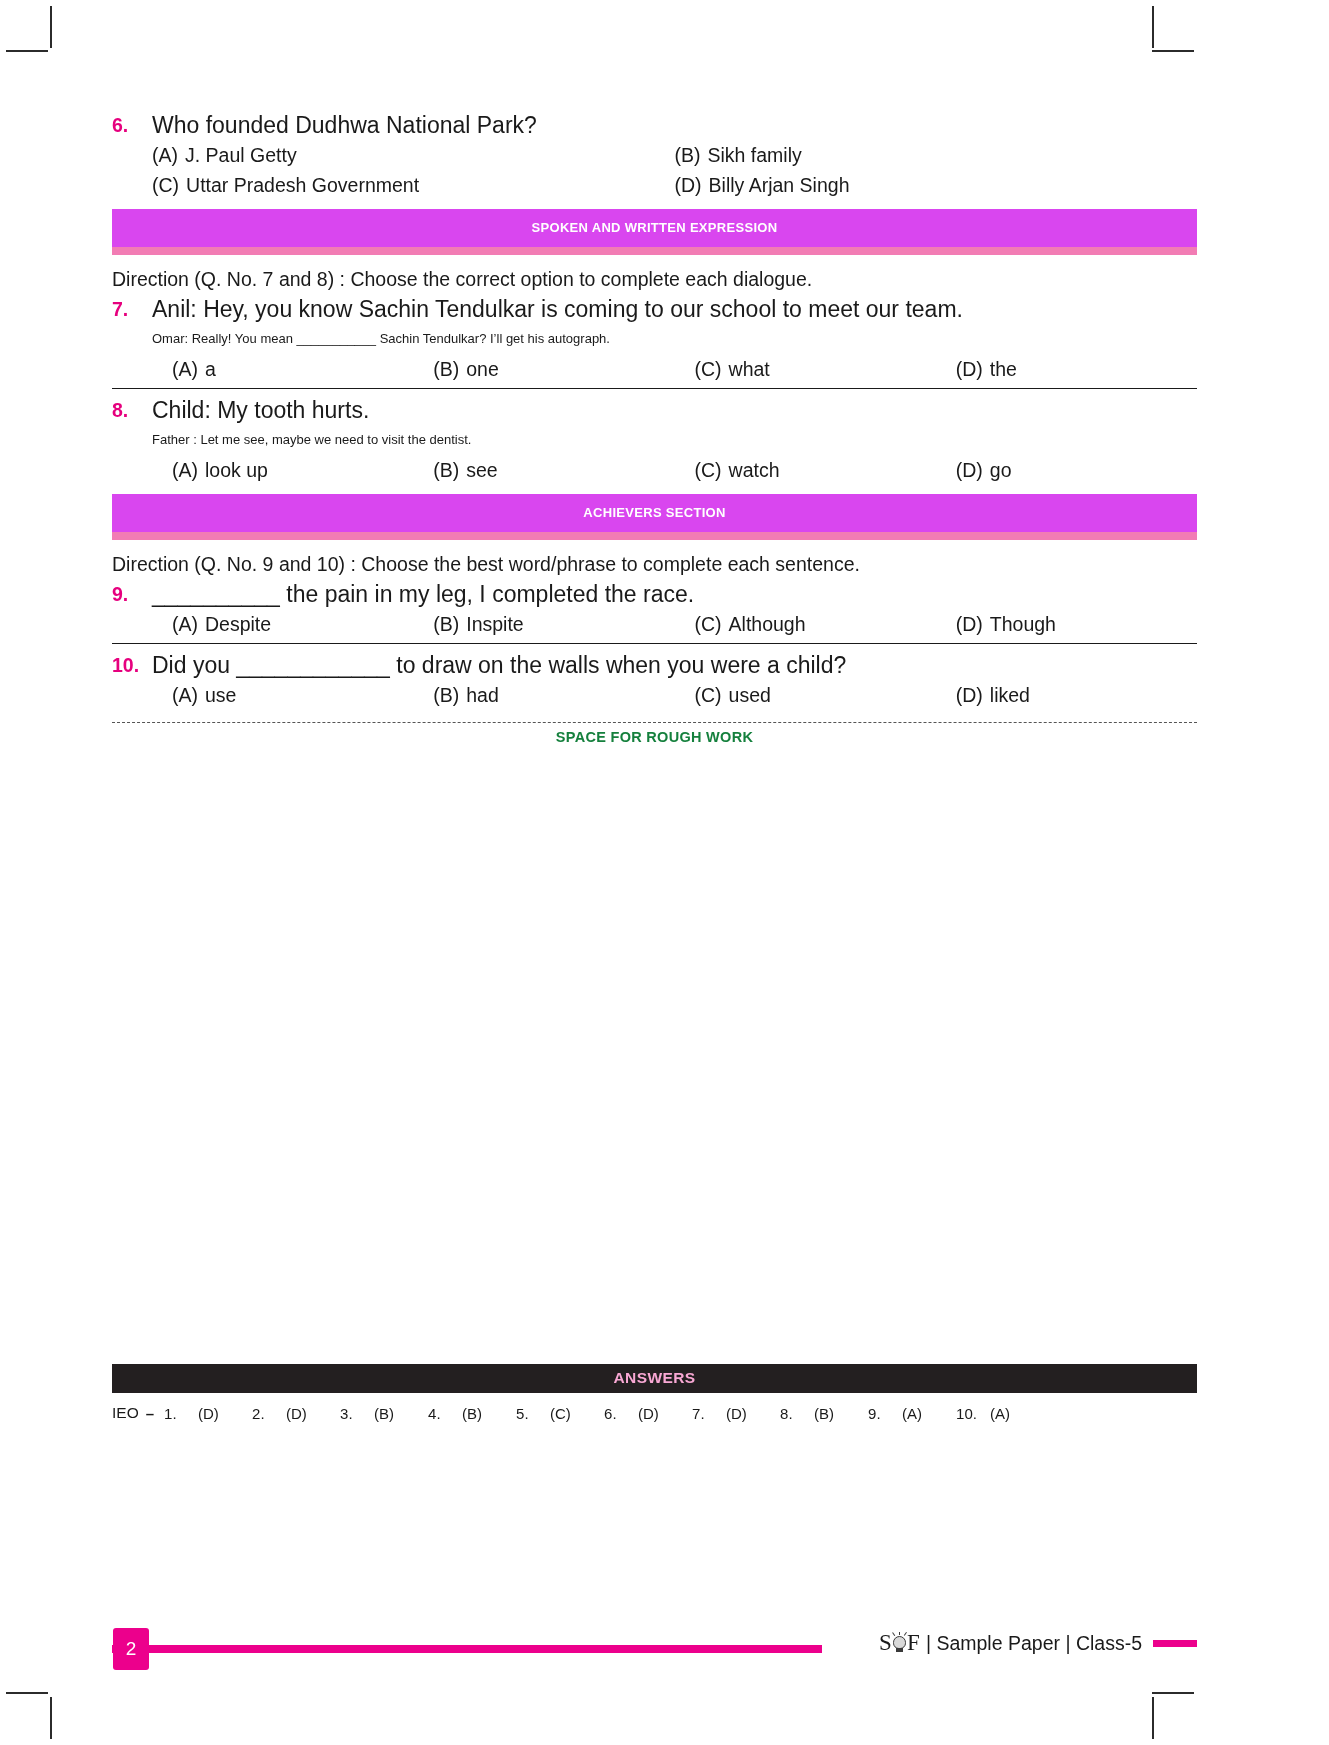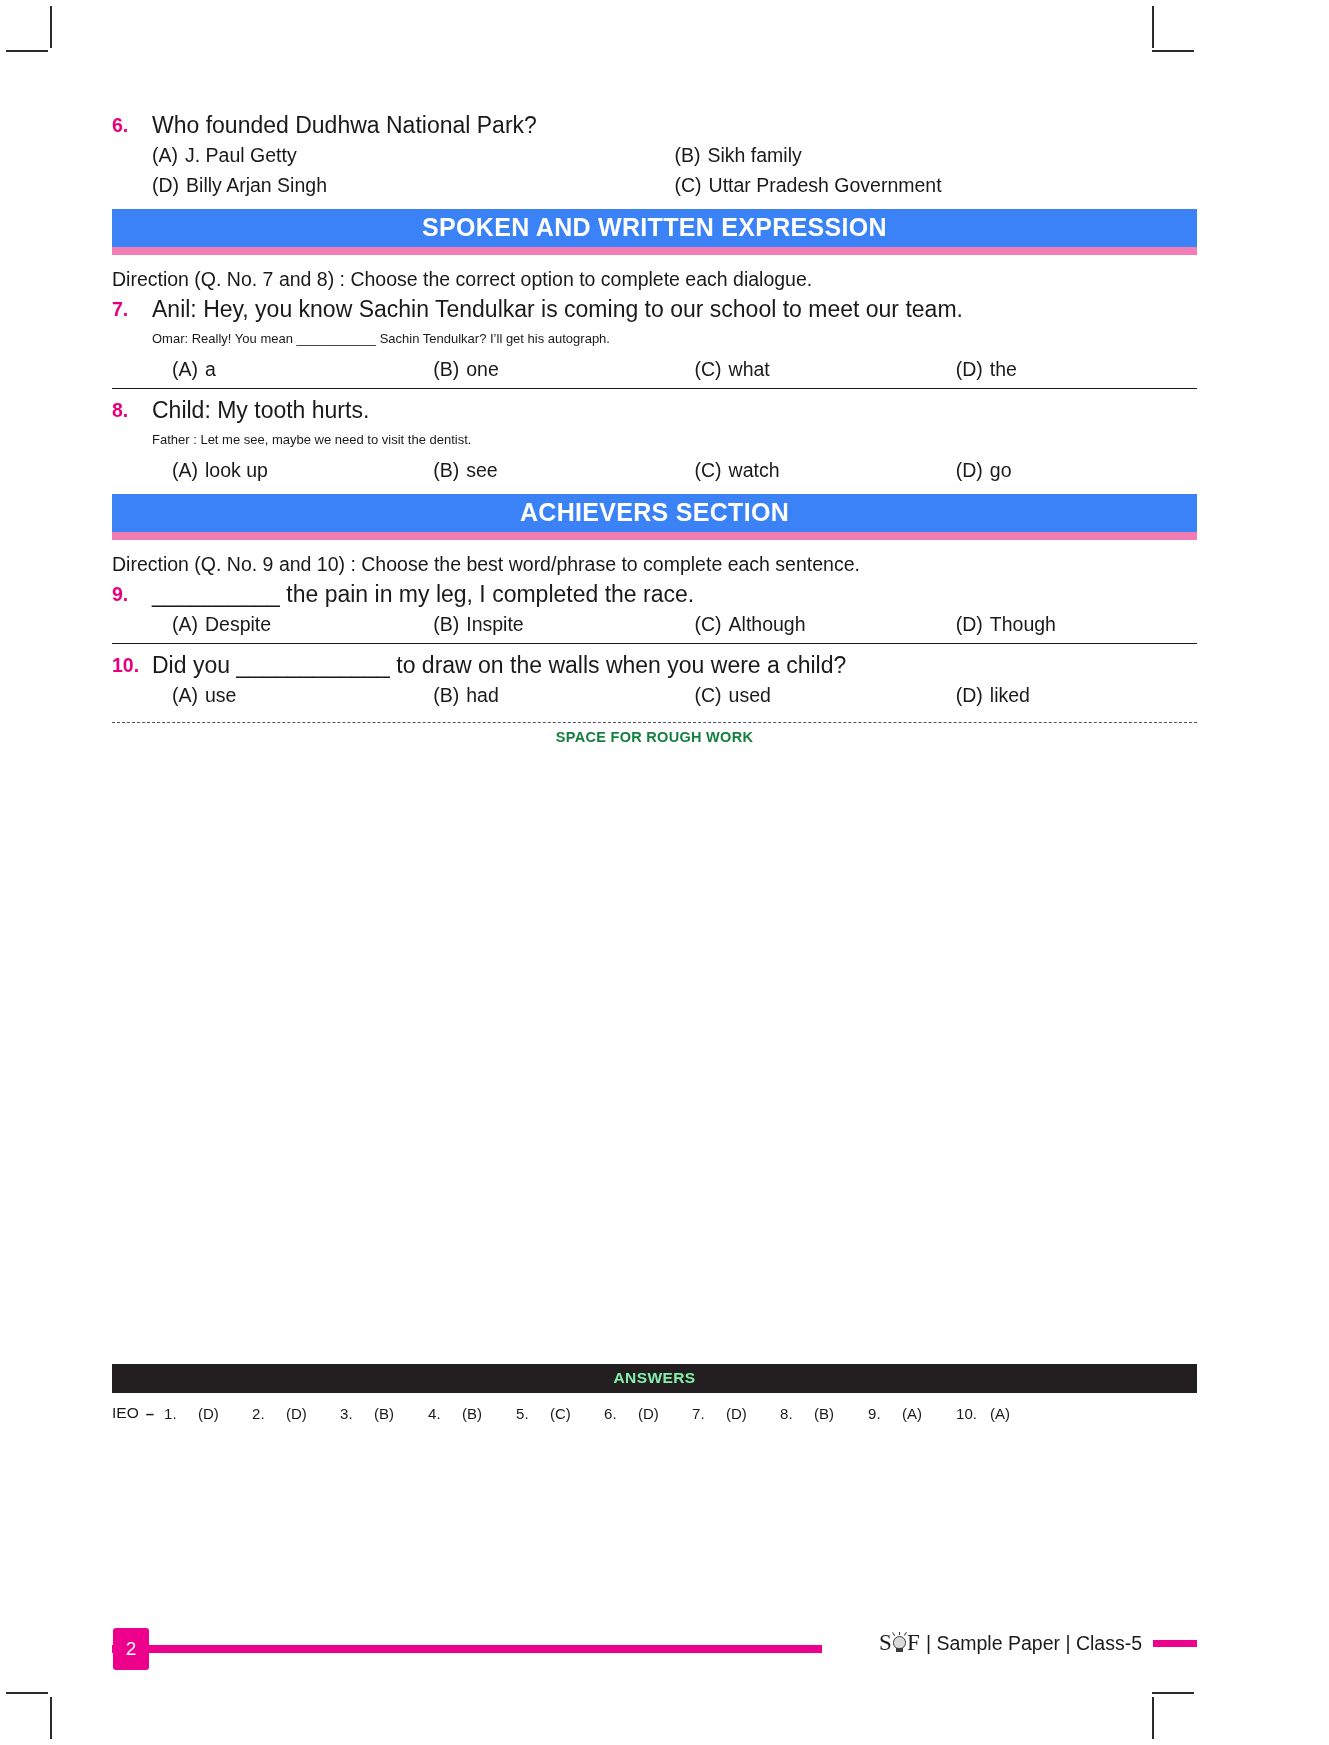--- a/index.html
+++ b/index.html
@@ -67,25 +67,25 @@
     font-size: 19.5px;
     line-height: 30px;
   }
   .opts4 .opt { width: 25%; margin-left: 20px; }
 
   .opt .olab { display: inline-block; }
   .opt .otxt { display: inline-block; padding-left: 7px; }
 
   
   .sec-bar {
-    background: #3b82f6;
+    background: #d946ef;
     color: #ffffff;
     text-align: center;
     font-weight: bold;
-    font-size: 25px;
+    font-size: 13px;
     letter-spacing: 0.3px;
     padding: 7px 0 8px 0;
     line-height: 23px;
   }
   .sec-bar-under {
     background: #f27cb4;
     height: 8px;
   }
   .sec-wrap { margin: 9px 0 0 0; }
 
@@ -117,21 +117,21 @@
 
   
   .answers-wrap {
     position: absolute;
     left: 0;
     top: 1364px;
     width: 1085px;
   }
   .answers-bar {
     background: #231f20;
-    color: #86efac;
+    color: #f9a8d4;
     text-align: center;
     font-weight: bold;
     font-size: 15.5px;
     letter-spacing: 0.4px;
     padding: 5px 0 6px 0;
   }
   .answers-row {
     display: flex;
     align-items: center;
     font-size: 15px;
@@ -259,24 +259,24 @@
     <div class="opts2">
       <div class="opt">
         <span class="olab">(A)</span><span class="otxt">J. Paul Getty</span>
       </div>
       <div class="opt">
         <span class="olab">(B)</span><span class="otxt">Sikh family</span>
       </div>
     </div>
     <div class="opts2">
       <div class="opt">
+        <span class="olab">(C)</span><span class="otxt">Uttar Pradesh Government</span>
+      </div>
+      <div class="opt">
         <span class="olab">(D)</span><span class="otxt">Billy Arjan Singh</span>
-      </div>
-      <div class="opt">
-        <span class="olab">(C)</span><span class="otxt">Uttar Pradesh Government</span>
       </div>
     </div>
   </div>
 
   <div class="sec-wrap">
     <div class="sec-bar">SPOKEN AND WRITTEN EXPRESSION</div>
     <div class="sec-bar-under"></div>
   </div>
 
   <div class="direction">Direction (Q. No. 7 and 8) : Choose the correct option to complete each dialogue.</div>

